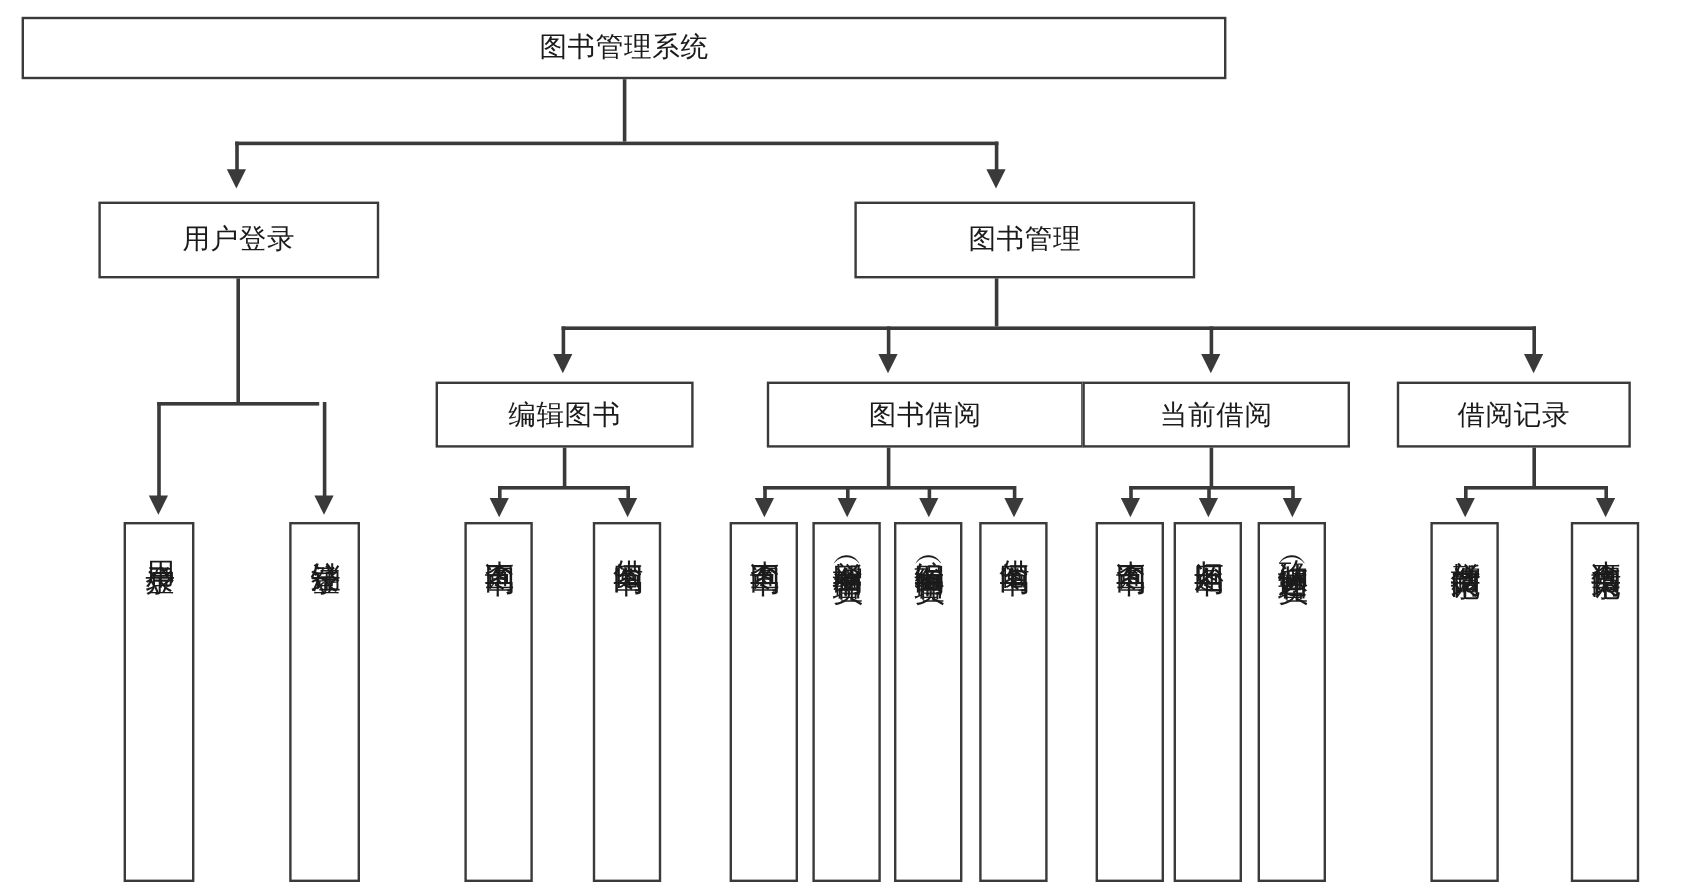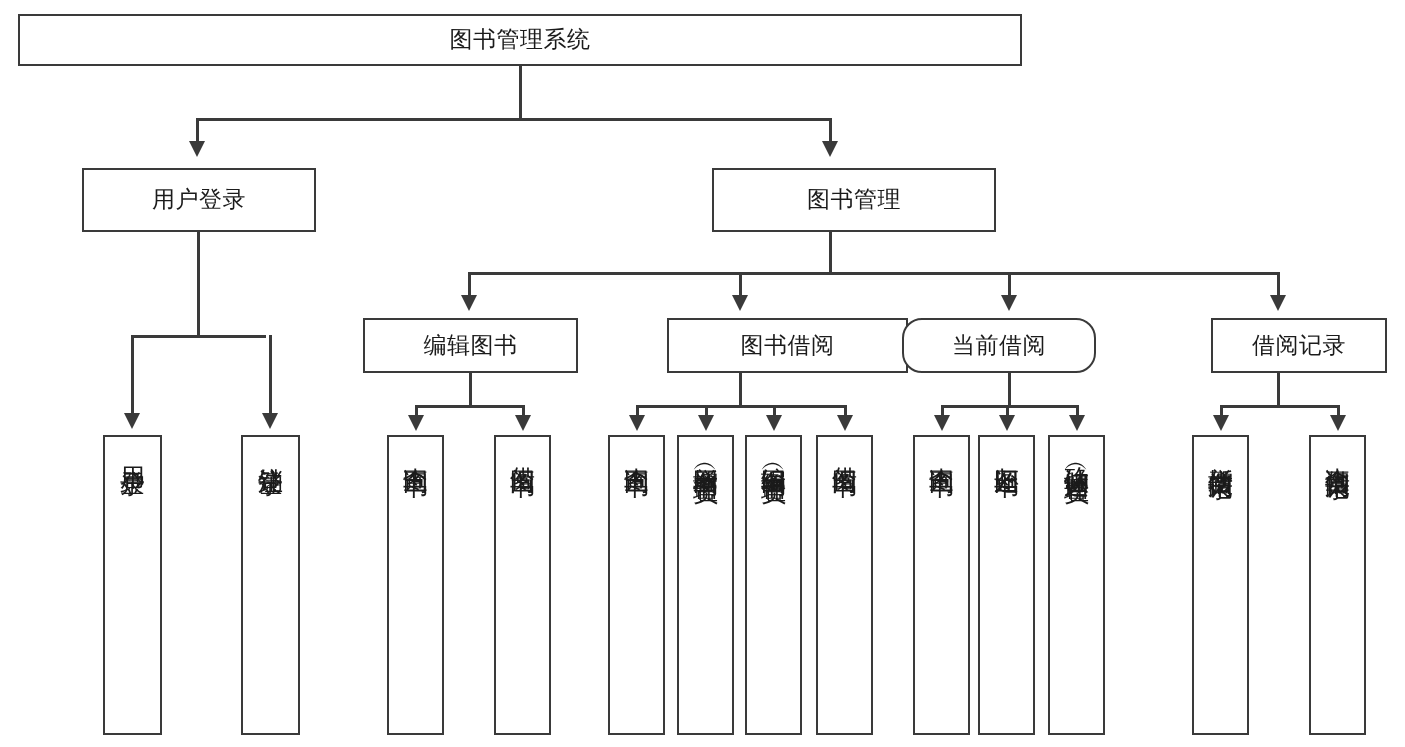--- a/index.html
+++ b/index.html
@@ -114,27 +114,27 @@
   <div class="ln v" style="left:739px;top:272px;height:25px;"></div>
   <div class="arrow" style="left:732px;top:295px;"></div>
   <div class="ln v" style="left:1008px;top:272px;height:25px;"></div>
   <div class="arrow" style="left:1001px;top:295px;"></div>
   <div class="ln v" style="left:1277px;top:272px;height:25px;"></div>
   <div class="arrow" style="left:1270px;top:295px;"></div>
 
   <div class="node horiz" style="left:363px;top:318px;width:215px;height:55px;">
     <span class="label">编辑图书</span>
   </div>
-  <div class="node horiz" style="left:667px;top:318px;width:241px;height:55px;">
+  <div class="node horiz" style="left:639px;top:318px;width:264px;height:55px;">
     <span class="label">图书借阅</span>
   </div>
-  <div class="node horiz" style="left:902px;top:318px;width:194px;height:55px;border-radius:20px;">
+  <div class="node horiz" style="left:902px;top:318px;width:223px;height:55px;">
     <span class="label">当前借阅</span>
   </div>
-  <div class="node horiz" style="left:1211px;top:318px;width:176px;height:55px;font-family:Liberation Serif, serif;">
+  <div class="node horiz" style="left:1164px;top:318px;width:195px;height:55px;font-family:Liberation Serif, serif;">
     <span class="label">借阅记录</span>
   </div>
 
   <div class="ln v" style="left:469px;top:373px;height:32px;"></div>
   <div class="ln h" style="left:415px;top:405px;width:110px;"></div>
   <div class="ln v" style="left:415px;top:405px;height:12px;"></div>
   <div class="arrow" style="left:408px;top:415px;"></div>
   <div class="ln v" style="left:522px;top:405px;height:12px;"></div>
   <div class="arrow" style="left:515px;top:415px;"></div>
 

